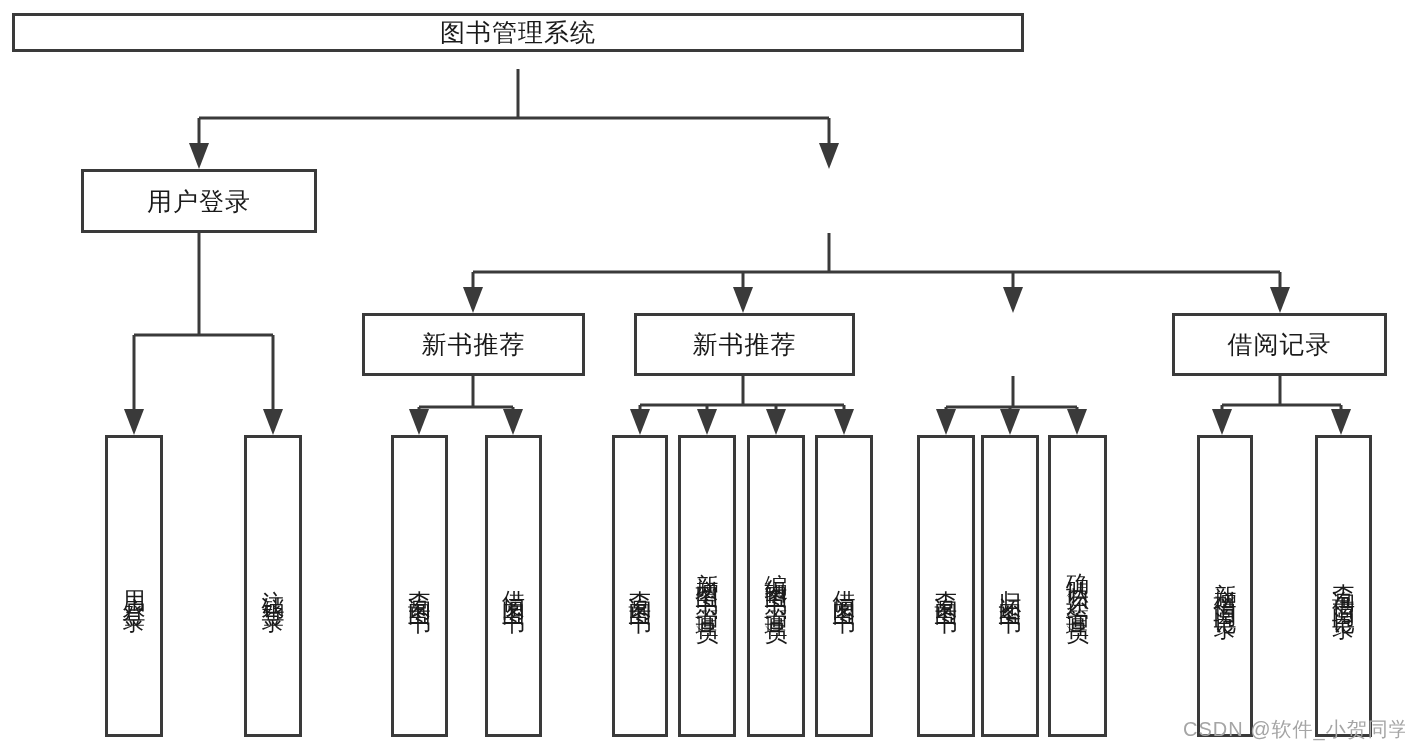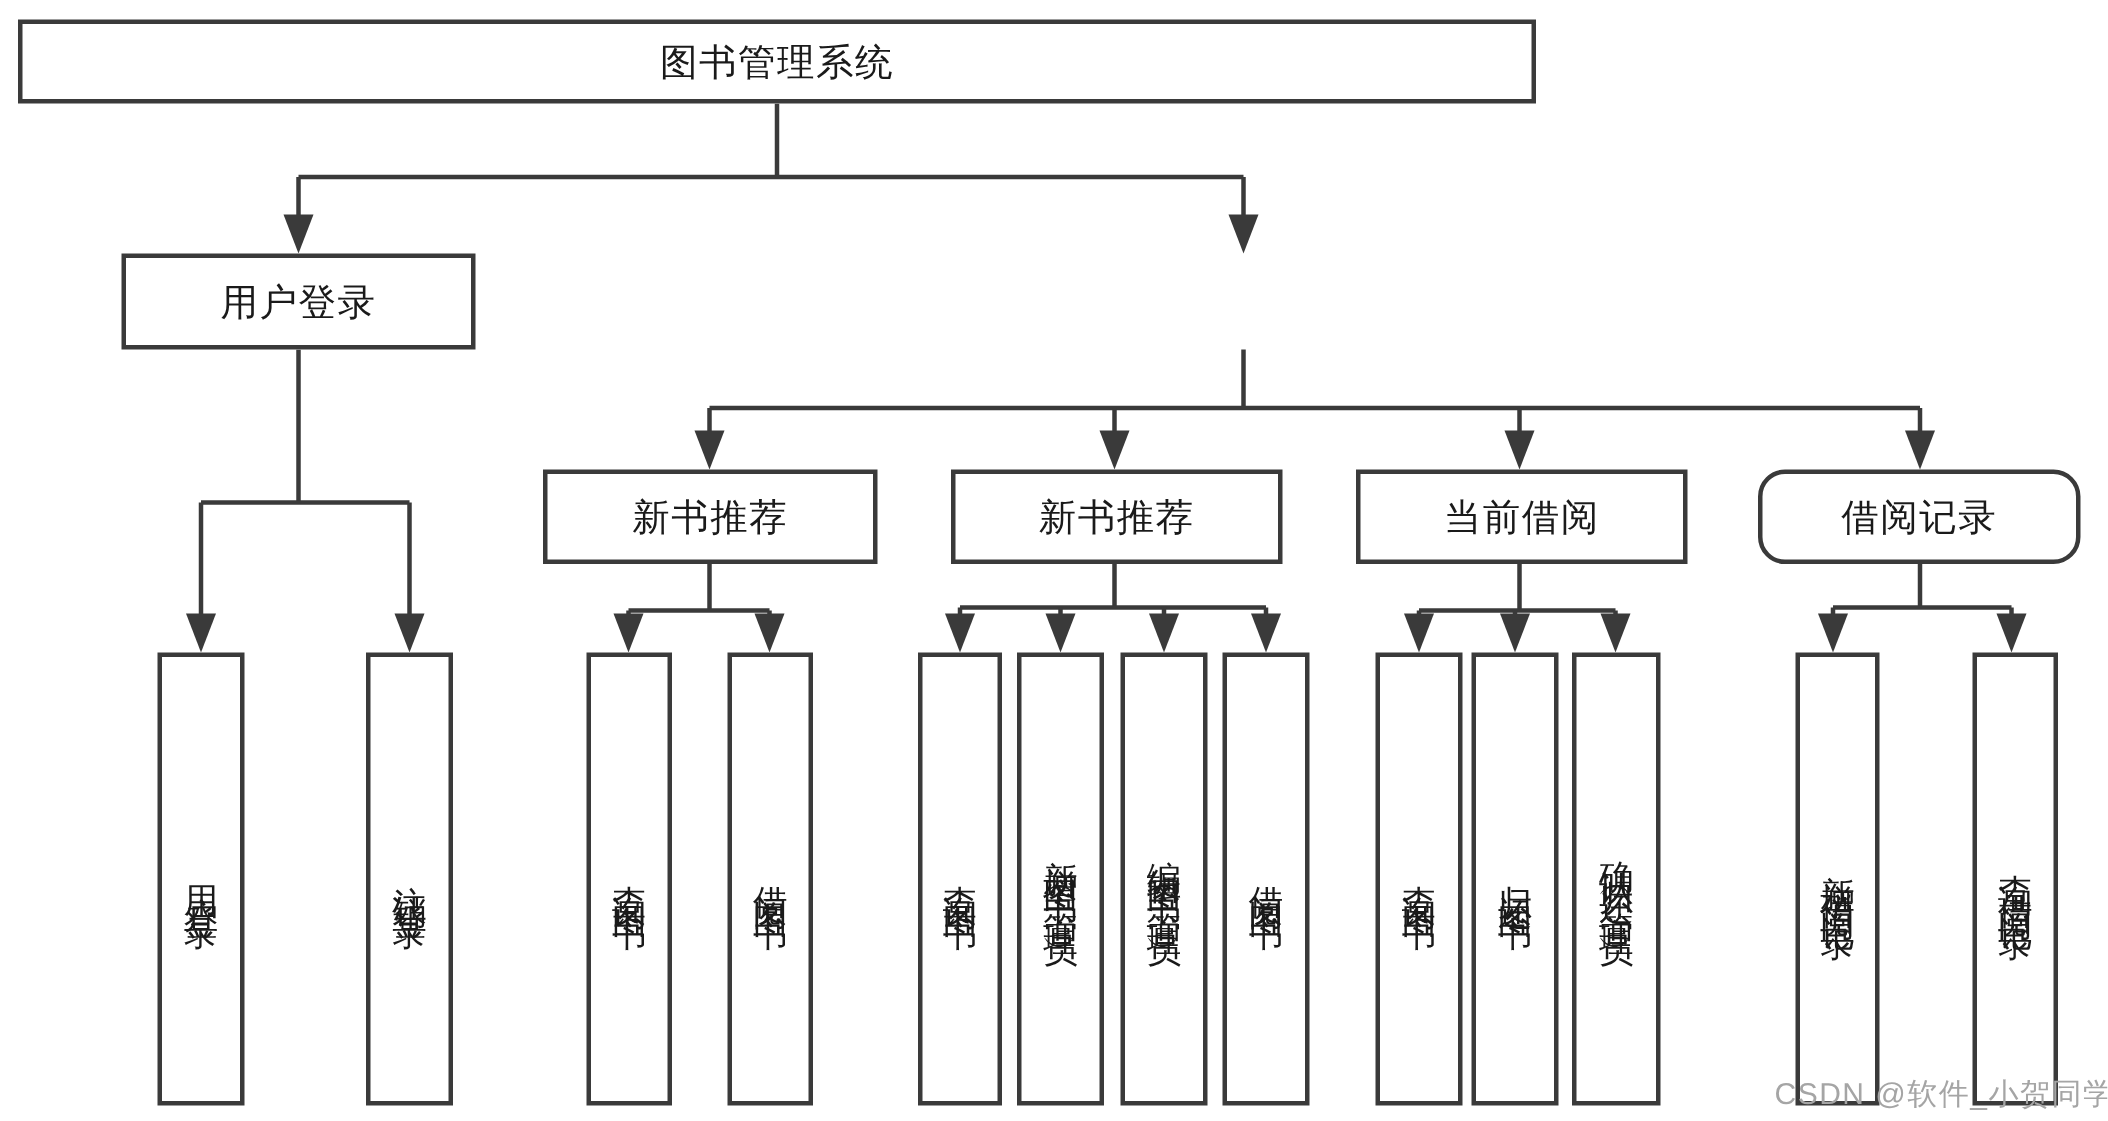--- a/index.html
+++ b/index.html
@@ -106,28 +106,27 @@
       <line x1="1077" y1="407" x2="1077" y2="413" stroke="#3a3a3a" stroke-width="3"></line>
       <polygon points="1067,409 1087,409 1077,435" fill="#3a3a3a"></polygon>
       <line x1="1280" y1="376" x2="1280" y2="405" stroke="#3a3a3a" stroke-width="3"></line>
       <line x1="1222" y1="405" x2="1341" y2="405" stroke="#3a3a3a" stroke-width="3"></line>
       <line x1="1222" y1="405" x2="1222" y2="413" stroke="#3a3a3a" stroke-width="3"></line>
       <polygon points="1212,409 1232,409 1222,435" fill="#3a3a3a"></polygon>
       <line x1="1341" y1="405" x2="1341" y2="413" stroke="#3a3a3a" stroke-width="3"></line>
       <polygon points="1331,409 1351,409 1341,435" fill="#3a3a3a"></polygon>
     </svg>
 
-  <div class="node" style="left:12px; top:13px; width:1012px; height:56px;">图书管理系统</div>
+  <div class="node" style="left:12px; top:13px; width:1012px; height:39px;">图书管理系统</div>
 
   <div class="node" style="left:81px; top:169px; width:236px; height:64px;">用户登录</div>
 
   <div class="node" style="left:362px; top:313px; width:223px; height:63px;text-align:center;">新书推荐</div>
   <div class="node" style="left:634px; top:313px; width:221px; height:63px;">新书推荐</div>
-  <div class="node" style="left:904px; top:313px; width:221px; height:63px;">当前借阅</div>
-  <div class="node" style="left:1172px; top:313px; width:215px; height:63px;border-radius:18px;">借阅记录</div>
+  <div class="node" style="left:1172px; top:313px; width:215px; height:63px;">借阅记录</div>
 
   <div class="node leaf" style="left:105px; top:435px; width:58px; height:302px;">用户登录</div>
   <div class="node leaf" style="left:244px; top:435px; width:58px; height:302px;">注销登录</div>
 
   <div class="node leaf" style="left:391px; top:435px; width:57px; height:302px;">查询图书</div>
   <div class="node leaf" style="left:485px; top:435px; width:57px; height:302px;">借阅图书</div>
 
   <div class="node leaf" style="left:612px; top:435px; width:56px; height:302px;">查询图书</div>
   <div class="node leaf" style="left:678px; top:435px; width:58px; height:302px;">新增图书（管理员）</div>
   <div class="node leaf" style="left:747px; top:435px; width:58px; height:302px;">编辑图书（管理员）</div>

